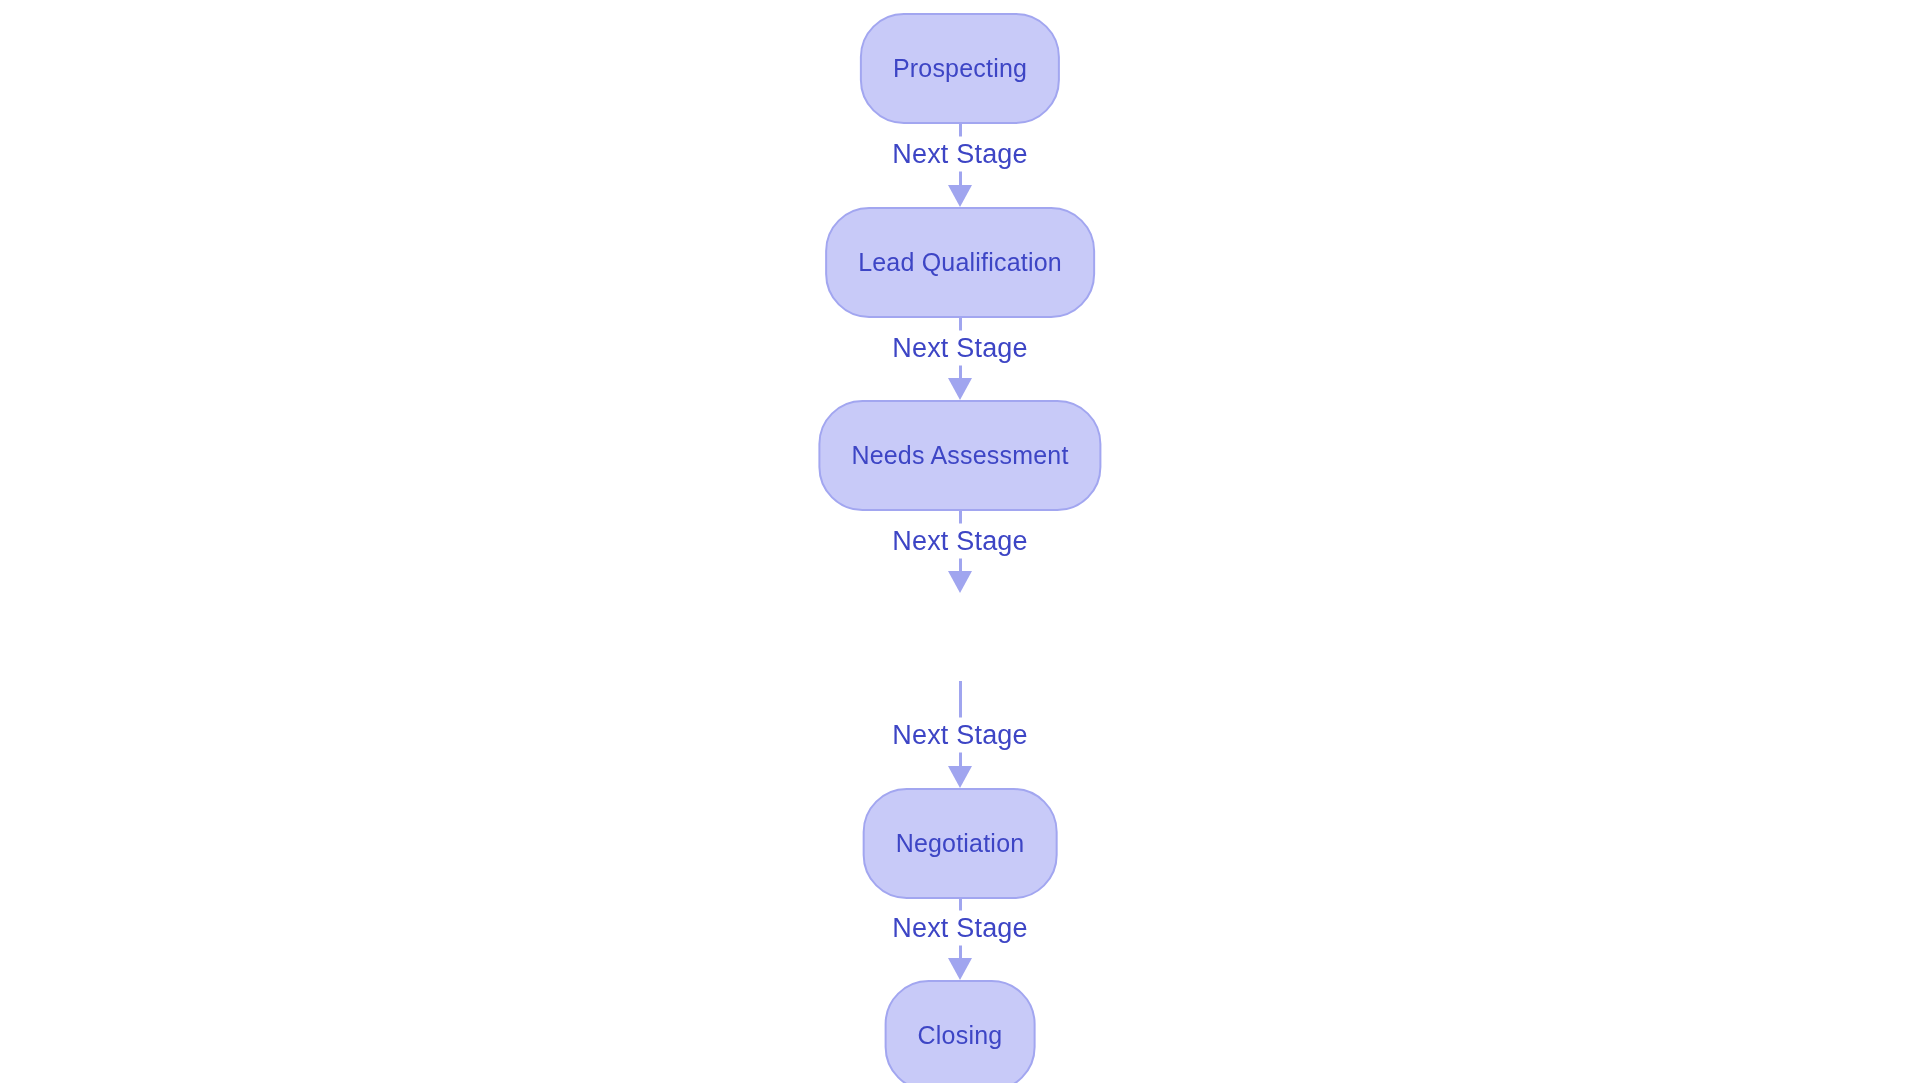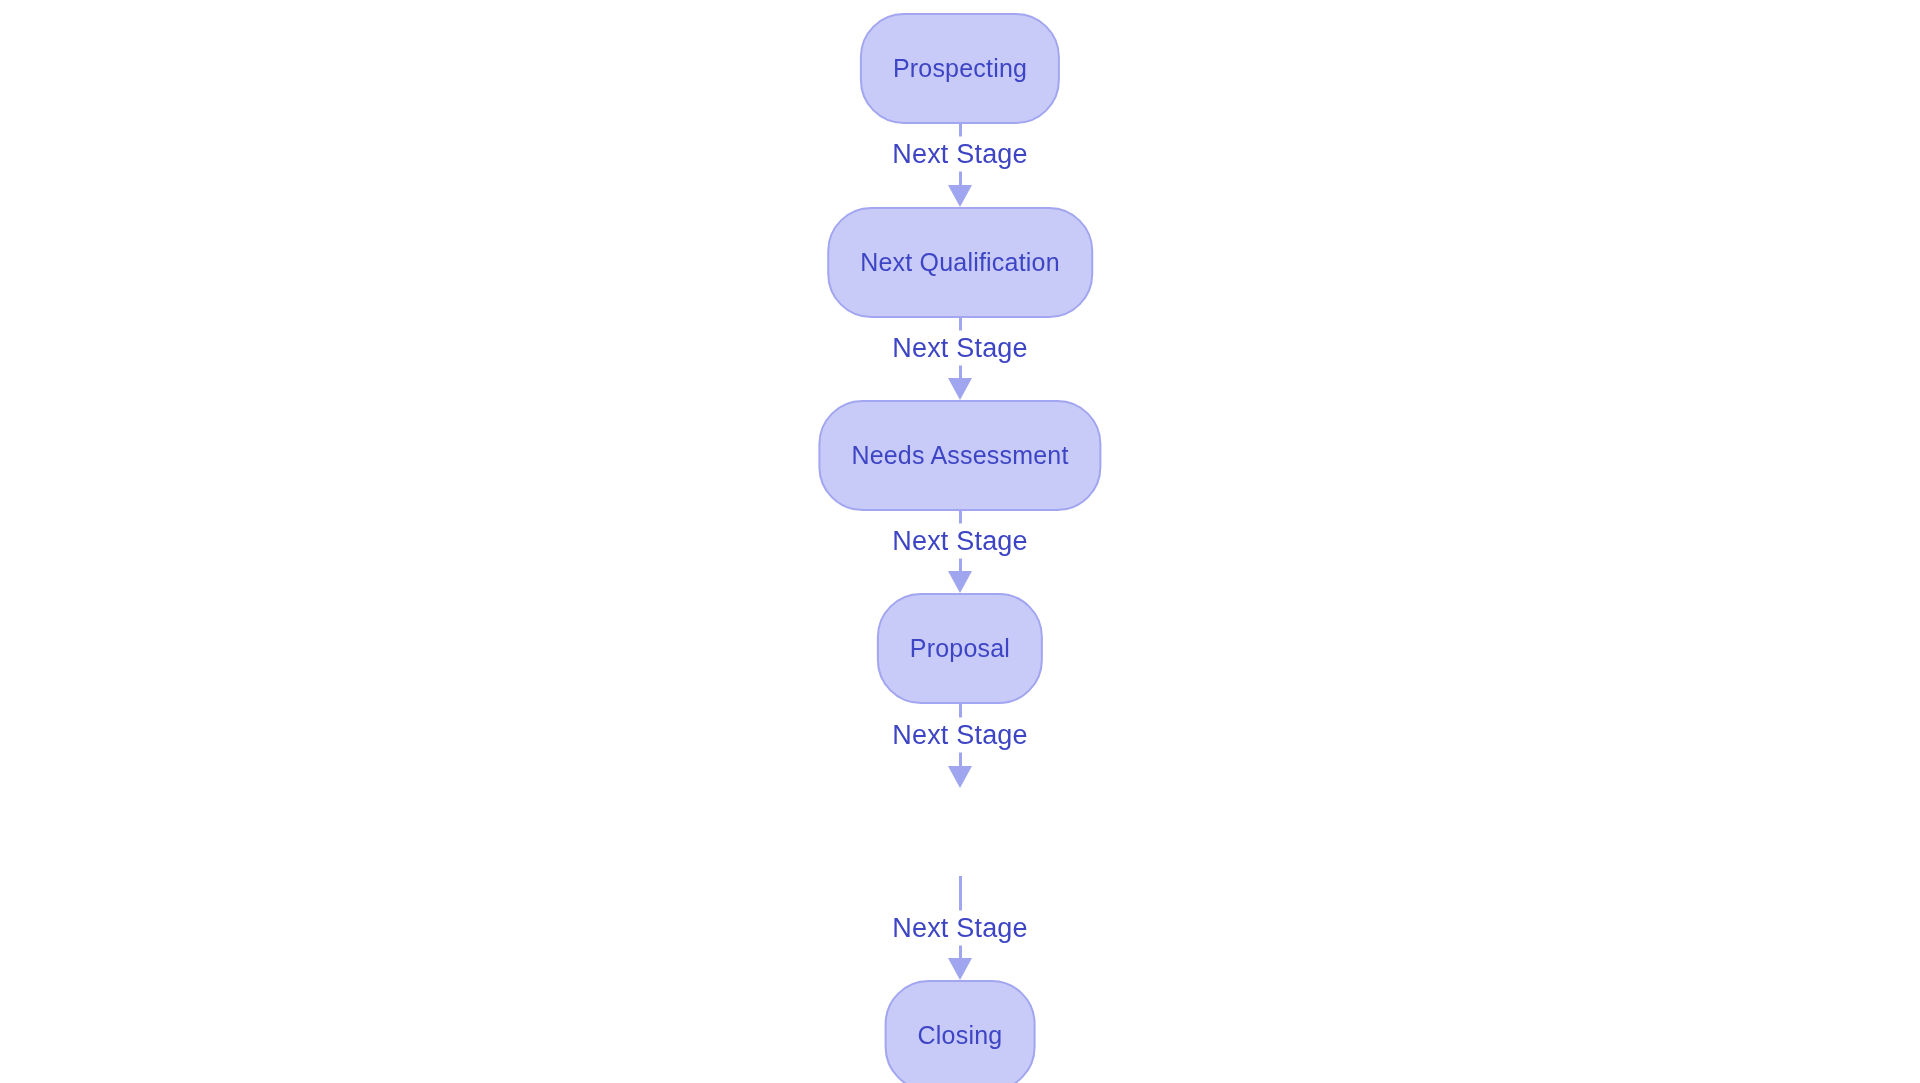--- a/index.html
+++ b/index.html
@@ -98,44 +98,44 @@
 <div class="canvas">
 
   <div class="node n0">Prospecting</div>
 
   <div class="connector c0">
     <div class="edge-line"></div>
     <div class="edge-arrow"></div>
     <div class="edge-label">Next Stage</div>
   </div>
 
-  <div class="node n1">Next Qualification</div>
+  <div class="node n1">Lead Qualification</div>
 
   <div class="connector c1">
     <div class="edge-line"></div>
     <div class="edge-arrow"></div>
     <div class="edge-label">Next Stage</div>
   </div>
 
   <div class="node n2">Needs Assessment</div>
 
   <div class="connector c2">
     <div class="edge-line"></div>
     <div class="edge-arrow"></div>
     <div class="edge-label">Next Stage</div>
   </div>
 
-  <div class="node n3">Proposal</div>
 
   <div class="connector c3">
     <div class="edge-line"></div>
     <div class="edge-arrow"></div>
     <div class="edge-label">Next Stage</div>
   </div>
 
+  <div class="node n4">Negotiation</div>
 
   <div class="connector c4">
     <div class="edge-line"></div>
     <div class="edge-arrow"></div>
     <div class="edge-label">Next Stage</div>
   </div>
 
   <div class="node n5">Closing</div>
 
 </div>

